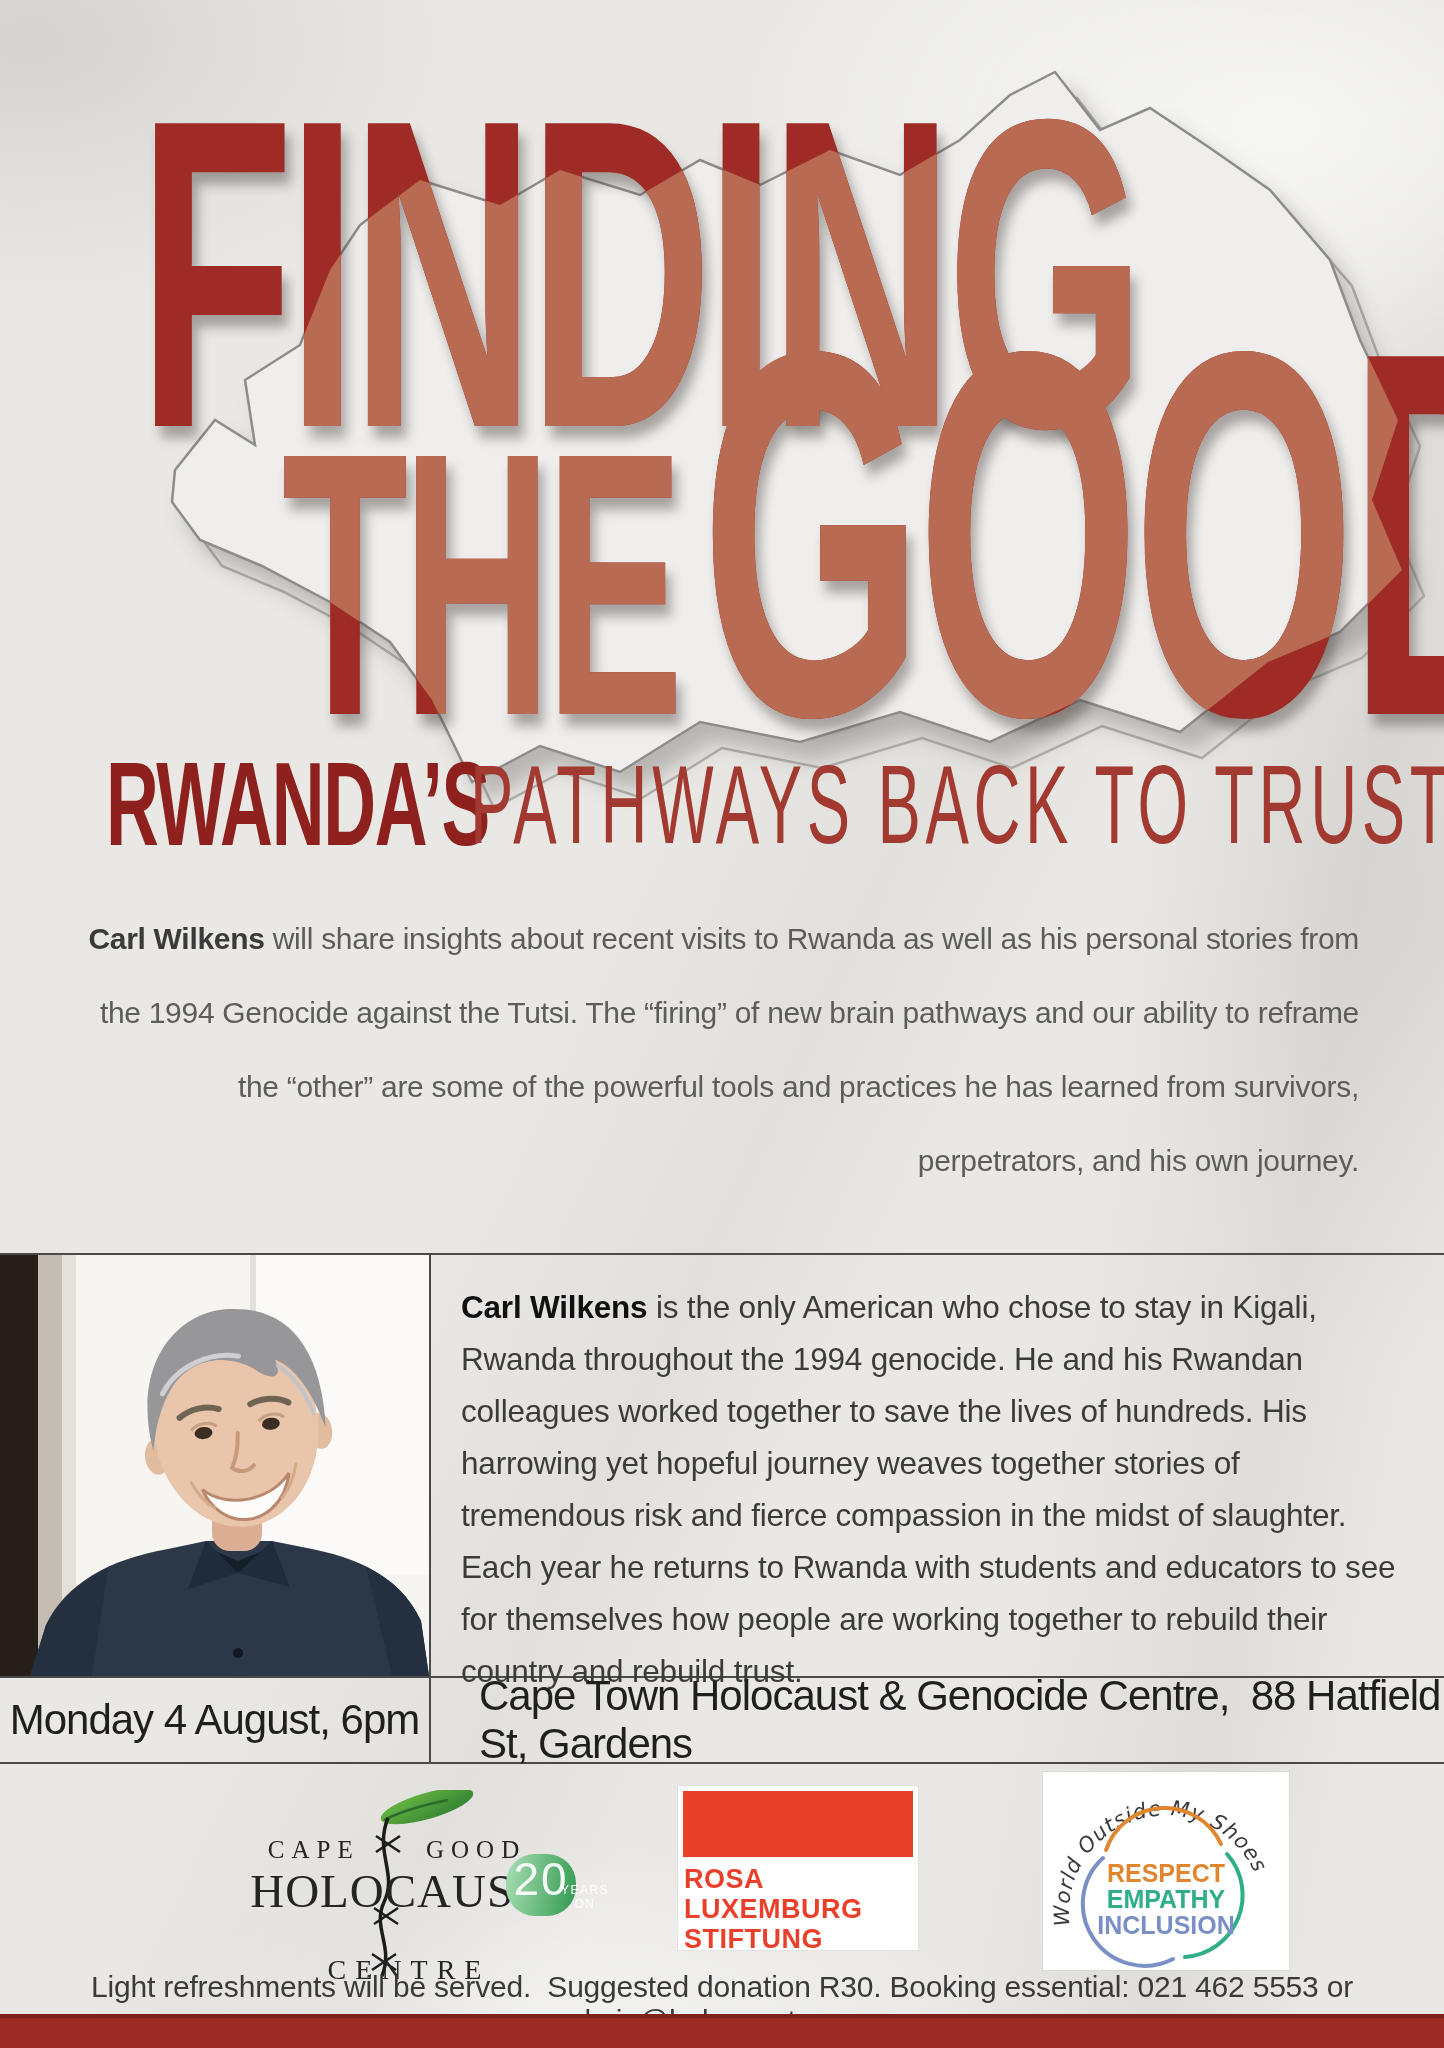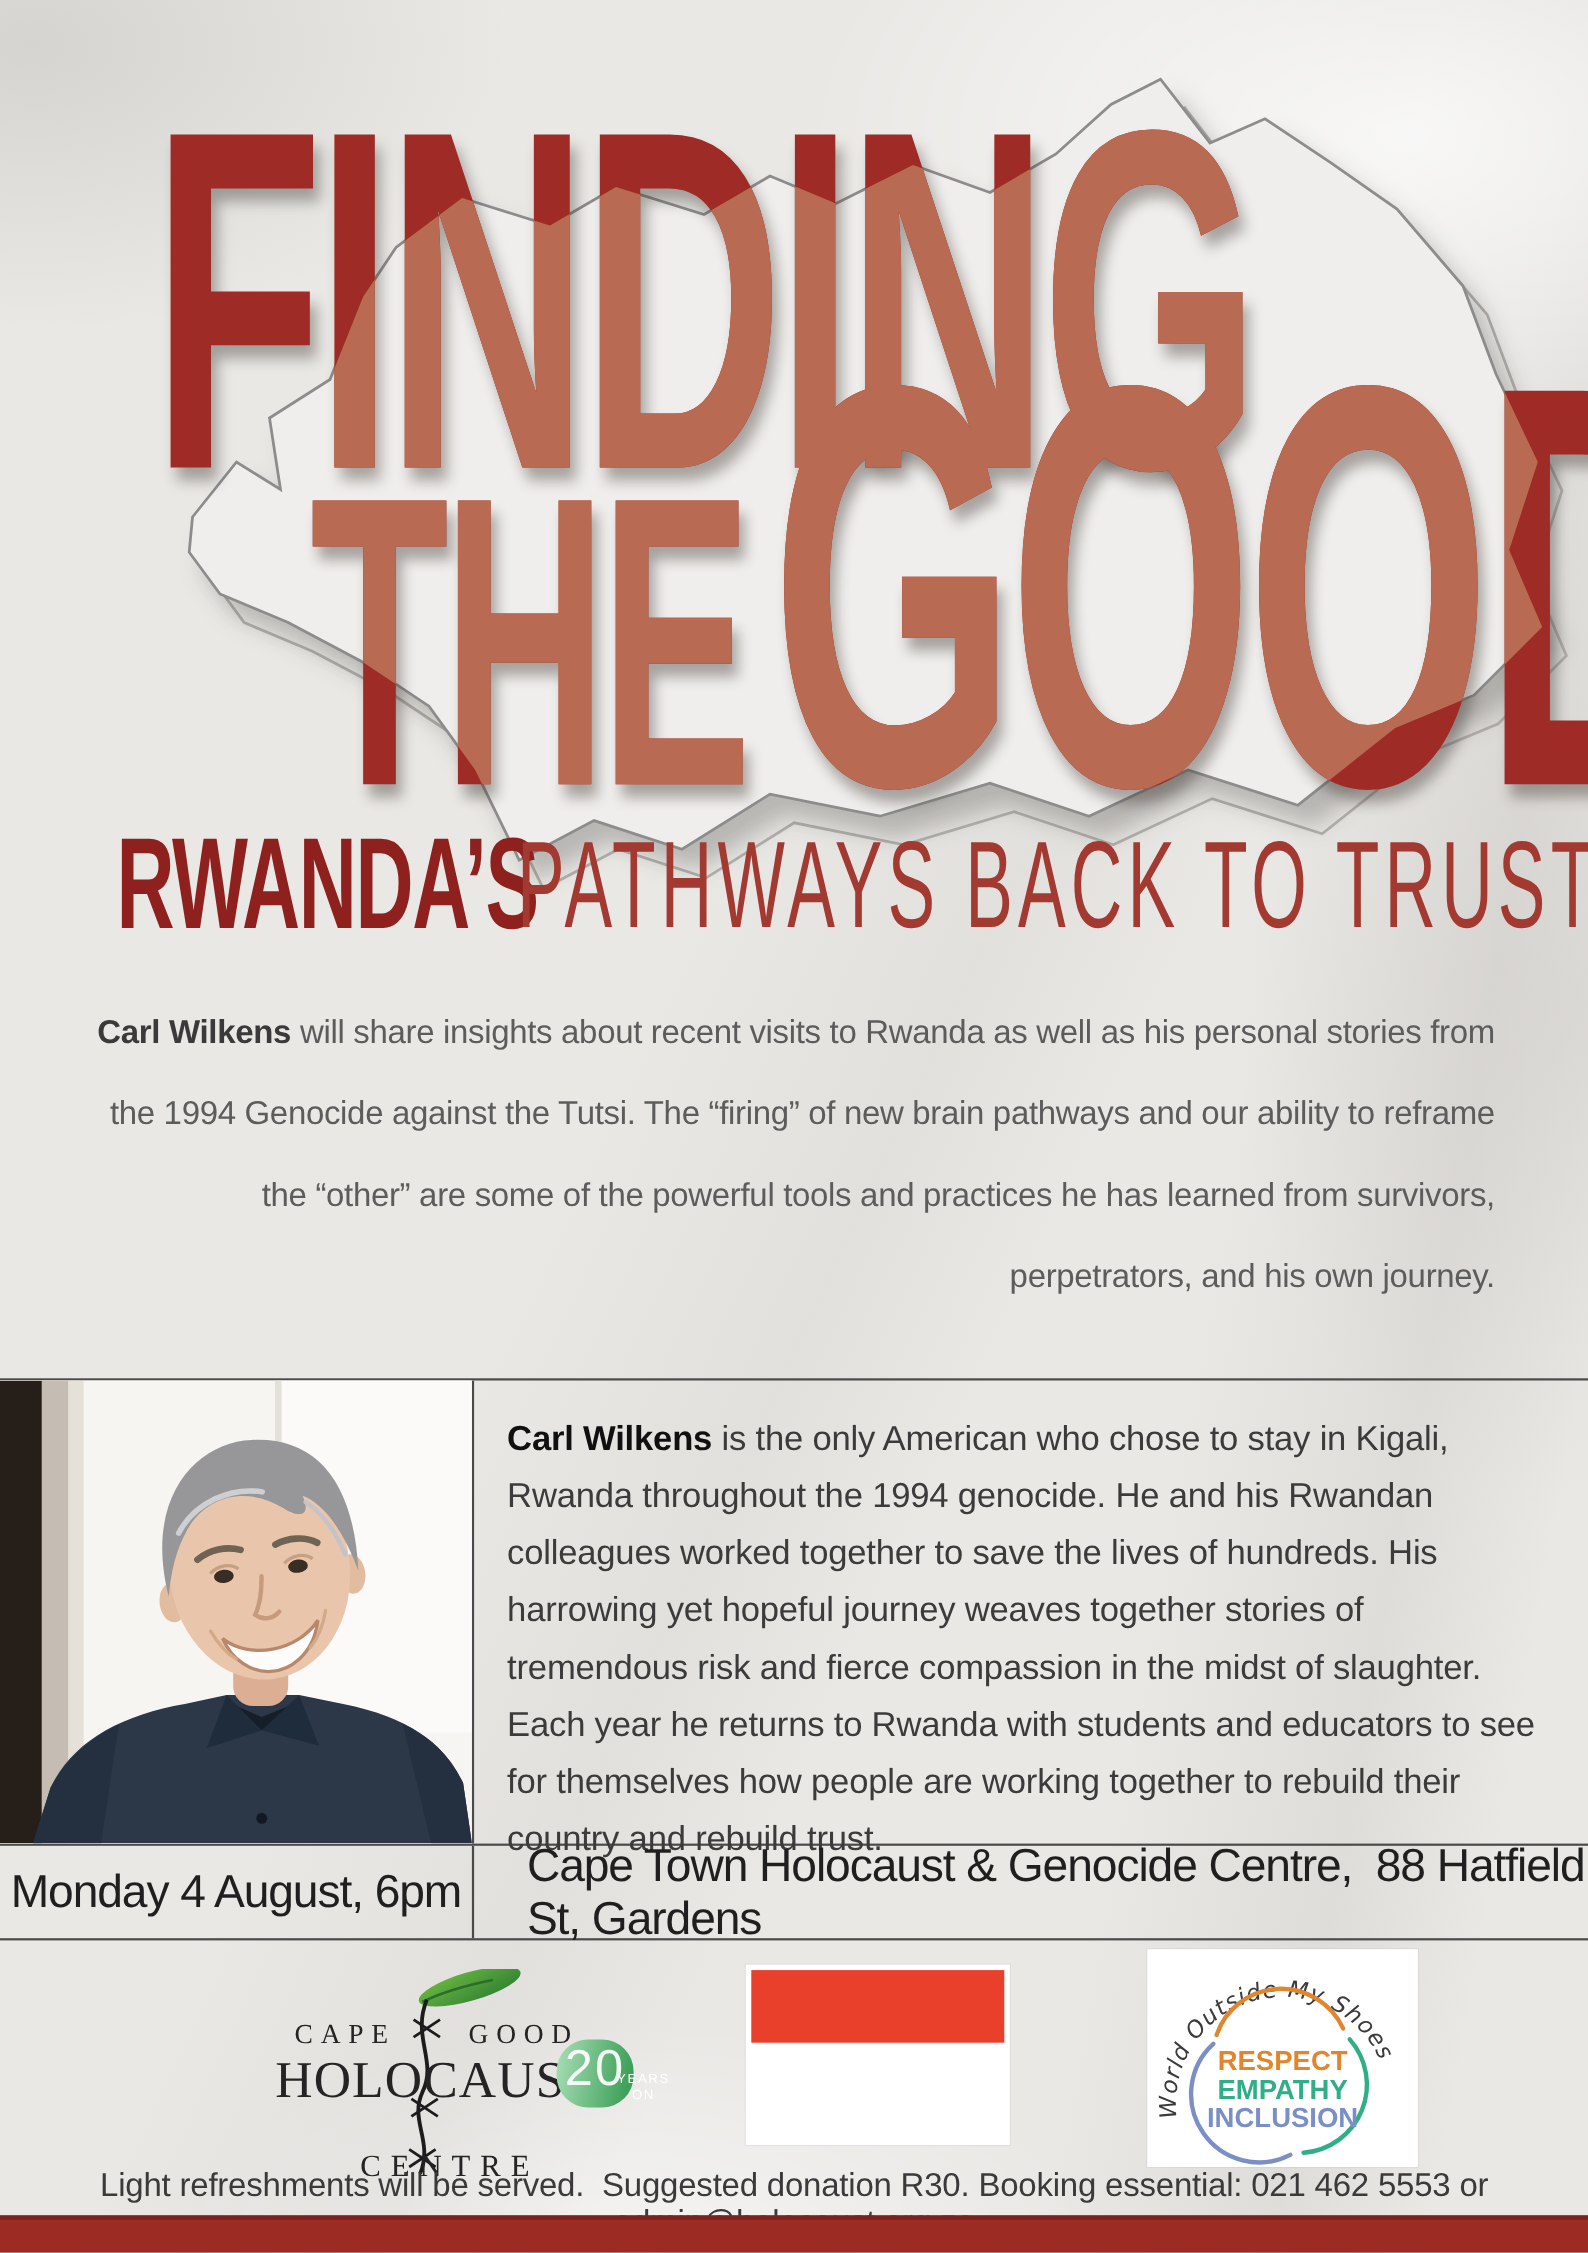--- a/index.html
+++ b/index.html
@@ -204,20 +204,25 @@
     <div class="l-holocaust">HOLOCAUST</div>
     <div class="l-centre">CENTRE</div>
     <div class="badge20">
       <div class="n">20</div>
       <div class="s">YEARS ON</div>
     </div>
   </div>
 
   <div class="rls">
     <div class="block"></div>
+    <div class="txt">
+      <div>ROSA</div>
+      <div>LUXEMBURG</div>
+      <div>STIFTUNG</div>
+    </div>
   </div>
 
   <div class="woms">
     <svg width="246" height="198" viewBox="0 0 246 198" aria-hidden="true">
       <defs>
         <path id="arcText" d="M 30 168 A 97 97 0 1 1 216 168" fill="none"></path>
       </defs>
       <text font-family="DejaVu Sans, sans-serif" font-style="italic" font-size="21" fill="#3a3a3a" letter-spacing="1">
         <textPath href="#arcText" startOffset="4%">World Outside My Shoes</textPath>
       </text>

